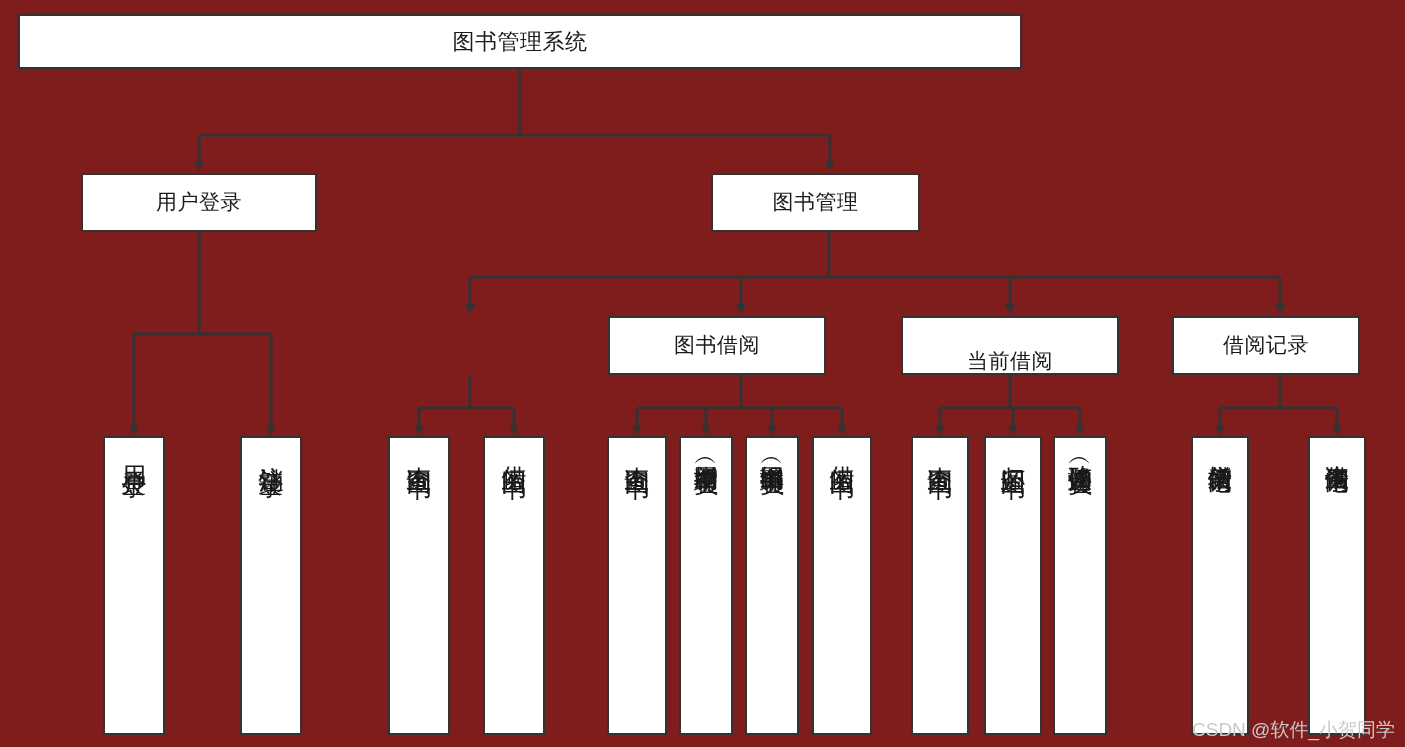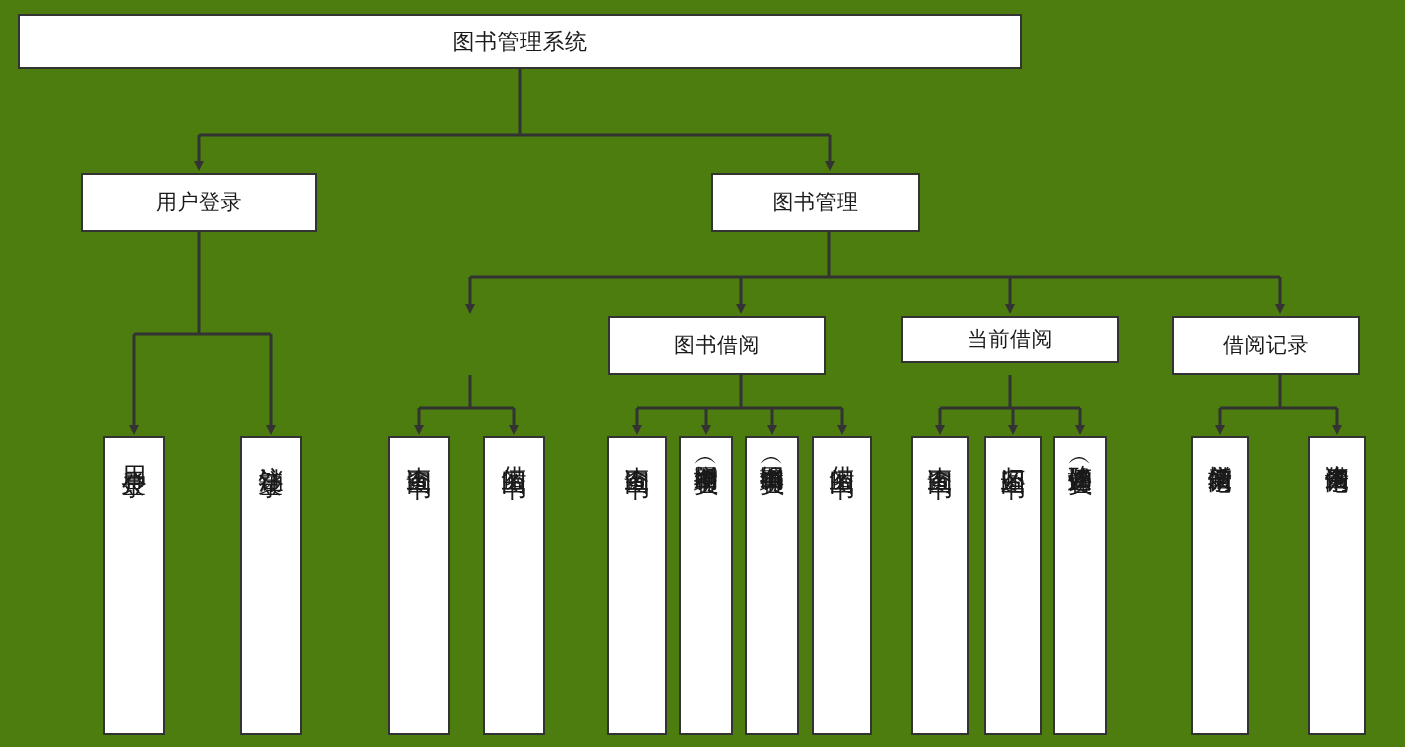--- a/index.html
+++ b/index.html
@@ -8,21 +8,21 @@
     padding: 0;
     background: #ffffff;
   }
   body {
     font-family: "Liberation Sans", "DejaVu Sans", sans-serif;
   }
   #canvas {
     position: relative;
     width: 1405px;
     height: 747px;
-    background: #4d7c0f;
+    background: #7f1d1d;
     overflow: hidden;
   }
   #edges {
     position: absolute;
     left: 0;
     top: 0;
     width: 1405px;
     height: 747px;
     pointer-events: none;
   }
@@ -137,21 +137,21 @@
   <div class="node horiz" id="node-l2-0" style="left: 81px; top: 173px; width: 236px; height: 59px;">
     <span class="node-label">用户登录</span>
   </div>
   <div class="node horiz" id="node-l2-1" style="left: 711px; top: 173px; width: 209px; height: 59px;">
     <span class="node-label">图书管理</span>
   </div>
 
   <div class="node horiz" id="node-l3-1" style="left: 608px; top: 316px; width: 218px; height: 59px;">
     <span class="node-label">图书借阅</span>
   </div>
-  <div class="node horiz" id="node-l3-2" style="left: 901px; top: 316px; width: 218px; height: 47px;">
+  <div class="node horiz" id="node-l3-2" style="left: 901px; top: 316px; width: 218px; height: 59px; align-items: flex-end;">
     <span class="node-label">当前借阅</span>
   </div>
   <div class="node horiz" id="node-l3-3" style="left: 1172px; top: 316px; width: 188px; height: 59px;">
     <span class="node-label">借阅记录</span>
   </div>
 
   <div class="node vert" id="node-leaf-0" style="left: 103px; top: 436px; width: 62px; height: 299px;">
     <span class="node-label">用户登录</span>
   </div>
   <div class="node vert" id="node-leaf-1" style="left: 240px; top: 436px; width: 62px; height: 299px;">
@@ -184,14 +184,15 @@
   <div class="node vert tall-text" id="node-leaf-10" style="left: 1053px; top: 436px; width: 54px; height: 299px;">
     <span class="node-label">确认归还（管理员）</span>
   </div>
   <div class="node vert tall-text" id="node-leaf-11" style="left: 1191px; top: 436px; width: 58px; height: 299px;">
     <span class="node-label">新增借阅记录</span>
   </div>
   <div class="node vert tall-text" id="node-leaf-12" style="left: 1308px; top: 436px; width: 58px; height: 299px;">
     <span class="node-label">查询借阅记录</span>
   </div>
 
+  <div class="watermark" id="watermark" style="left: 1192px; top: 717px;">CSDN @软件_小贺同学</div>
 
 </div>
 
 </body></html>

